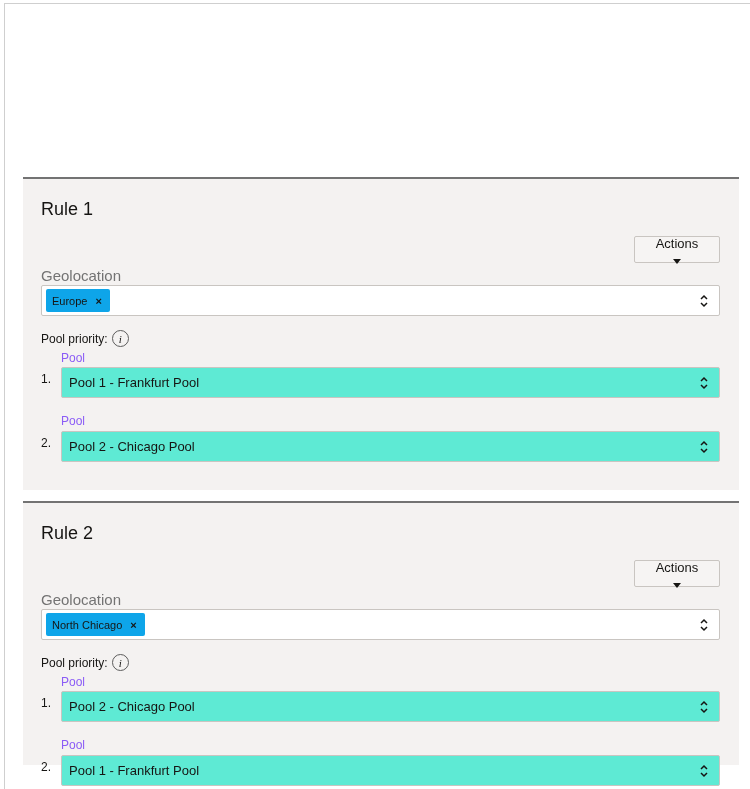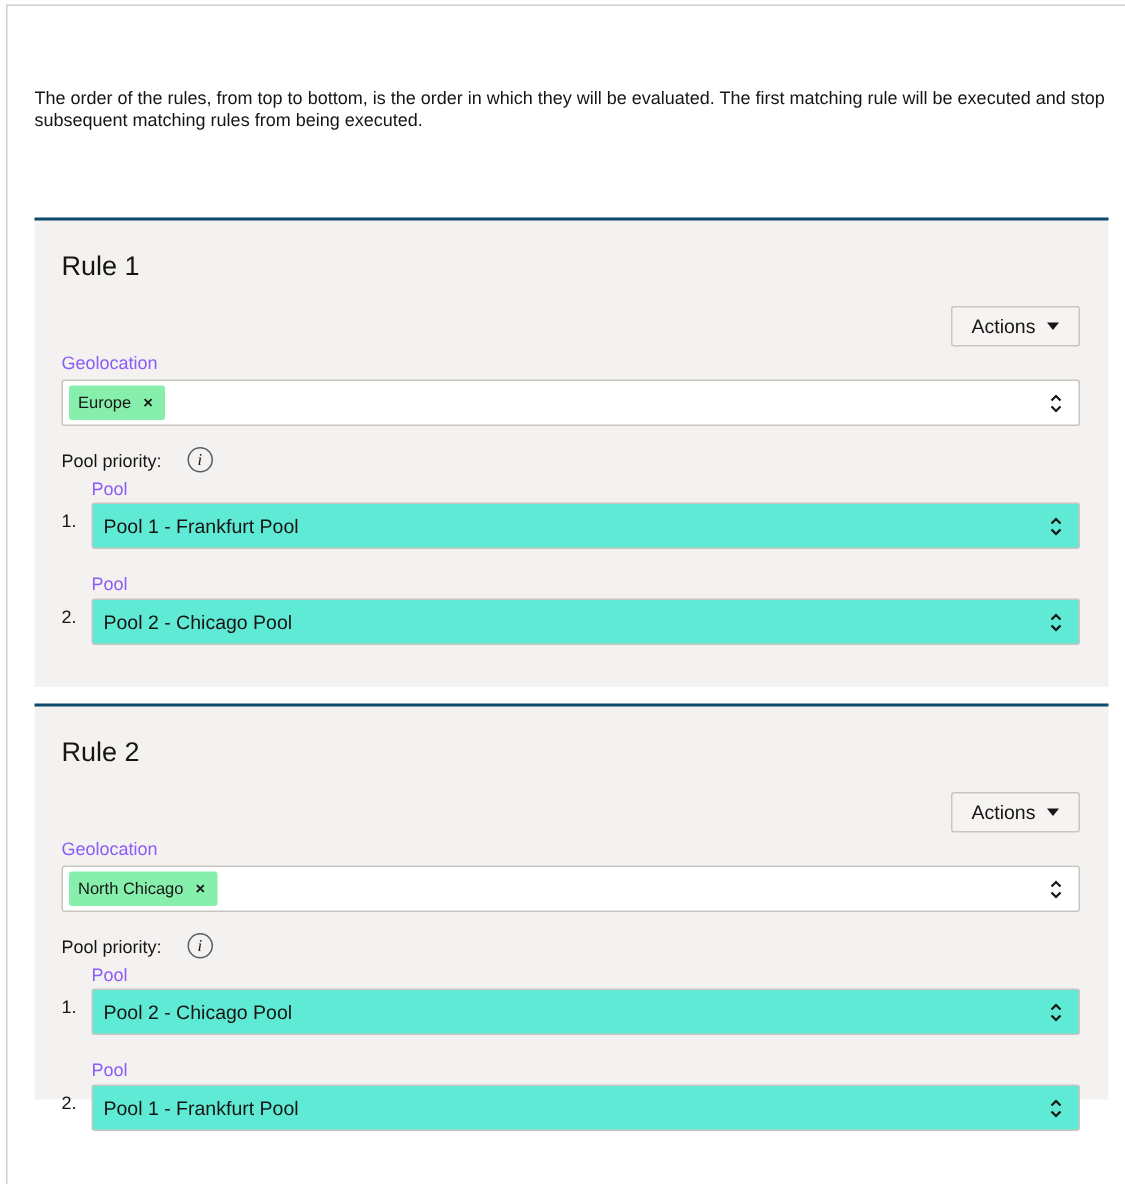--- a/index.html
+++ b/index.html
@@ -21,66 +21,68 @@
     .desc {
       position: absolute; left: 18px; width: 720px;
       font-size: 12px; line-height: 15px; color: #161513;
     }
     .desc.p1 { top: 54px; }
     .desc.p2 { top: 99px; }
 
     .rule {
       position: absolute; left: 18px; width: 716px;
       background: #f4f2f1;
-      border-top: 2px solid #0c4a6e;
+      border-top: 2px solid #737373;
+      margin-top: 32px;
     }
     .rule.r1 { top: 141px; height: 313px; }
     .rule.r2 { top: 465px; height: 264px; }
 
     .rule-title {
       position: absolute; left: 18px; top: 20px;
       font-size: 18px; color: #161513;
     }
     .actions-btn {
       position: absolute; right: 19px; top: 57px;
       width: 86px; height: 27px;
       background: #f6f4f3; border: 1px solid #c9c5c1; border-radius: 2px;
       font-family: "Liberation Sans", sans-serif;
       font-size: 13px; color: #161513;
       display: flex; align-items: center; justify-content: center; gap: 8px;
       cursor: pointer;
+      flex-direction: column;
     }
     .caret {
       width: 0; height: 0;
       border-left: 4px solid transparent; border-right: 4px solid transparent;
       border-top: 5px solid #161513;
     }
     .field-label {
-      position: absolute; left: 18px; font-size: 12px; color: #8b5cf6;
+      position: absolute; left: 18px; font-size: 15px; color: #737373;
     }
     .select {
       position: absolute; left: 18px; right: 19px; height: 31px;
       background: #fff; border: 1px solid #c9c5c1; border-radius: 2px;
       display: flex; align-items: center;
     }
     .select .chev {
       position: absolute; right: 10px; top: 50%; transform: translateY(-50%);
       width: 10px; height: 14px;
     }
     .chip {
       margin-left: 4px; height: 23px; padding: 0 8px 0 6px;
-      background: #86efac; border-radius: 2px;
+      background: #0ea5e9; border-radius: 2px;
       display: flex; align-items: center; gap: 8px;
       font-size: 11px; color: #161513;
     }
     .chip-x { font-size: 11px; font-weight: bold; color: #161513; cursor: pointer; }
 
     .pp-label {
       position: absolute; left: 18px; font-size: 12px; color: #161513;
-      display: flex; align-items: center; gap: 17px;
+      display: flex; align-items: center; gap: 4px;
     }
     .info {
       width: 17px; height: 17px; border: 1px solid #5c5c5c; border-radius: 50%;
       display: inline-flex; align-items: center; justify-content: center;
       font-family: "Liberation Serif", serif; font-style: italic;
       font-size: 11px; color: #161513;
     }
     .pool-label {
       position: absolute; left: 38px; font-size: 12px; color: #8b5cf6;
     }
@@ -95,21 +97,20 @@
     }
     .pool-select .chev {
       position: absolute; right: 10px; top: 50%; transform: translateY(-50%);
       width: 10px; height: 14px;
     }
   </style>
 </head>
 <body>
 
 <div class="page">
-  <div class="desc p1">The order of the rules, from top to bottom, is the order in which they will be evaluated. The first matching rule will be executed and stop subsequent matching rules from being executed.</div>
 
   <div class="rule r1">
     <div class="rule-title">Rule 1</div>
     <button class="actions-btn">
       <span>Actions</span>
       <span class="caret"></span>
     </button>
     <div class="field-label" style="top:88px;">Geolocation</div>
     <div class="select" style="top:106px;">
       <div class="chip">

